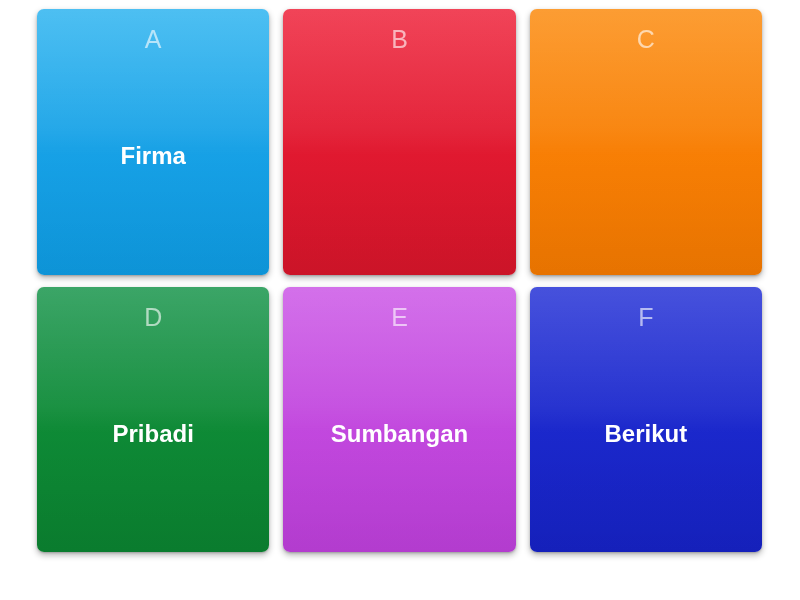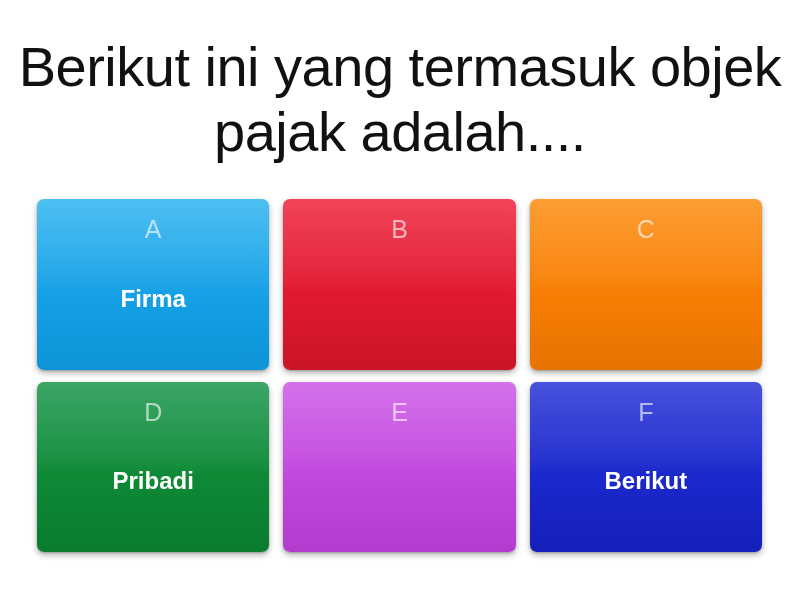--- a/index.html
+++ b/index.html
@@ -114,23 +114,20 @@
   .card-c { background: linear-gradient(to bottom, #FC8A0C 0%, #F87F05 52%, #F37900 100%); }
   .card-d { background: linear-gradient(to bottom, #16944A 0%, #0E8A36 52%, #0A8230 100%); }
   .card-e { background: linear-gradient(to bottom, #CB55E6 0%, #C248DE 52%, #BC3FD9 100%); }
   .card-f { background: linear-gradient(to bottom, #2330D6 0%, #1B28CC 52%, #1622C4 100%); }
 </style>
 </head>
 <body>
 
 <div id="quiz-root">
 
-  <div class="question-area">
-    <div class="question-text">Berikut ini yang termasuk objek pajak adalah....</div>
-  </div>
 
   <div class="answers-grid">
 
     <div class="answer-card card-a">
       <div class="answer-letter">A</div>
       <div class="answer-text">Firma</div>
     </div>
 
     <div class="answer-card card-b">
       <div class="answer-letter">B</div>
@@ -140,20 +137,21 @@
       <div class="answer-letter">C</div>
     </div>
 
     <div class="answer-card card-d">
       <div class="answer-letter">D</div>
       <div class="answer-text">Pribadi</div>
     </div>
 
     <div class="answer-card card-e">
       <div class="answer-letter">E</div>
+      <div class="answer-text">Sumbangan</div>
     </div>
 
     <div class="answer-card card-f">
       <div class="answer-letter">F</div>
       <div class="answer-text">Berikut</div>
     </div>
 
   </div>
 </div>
 

